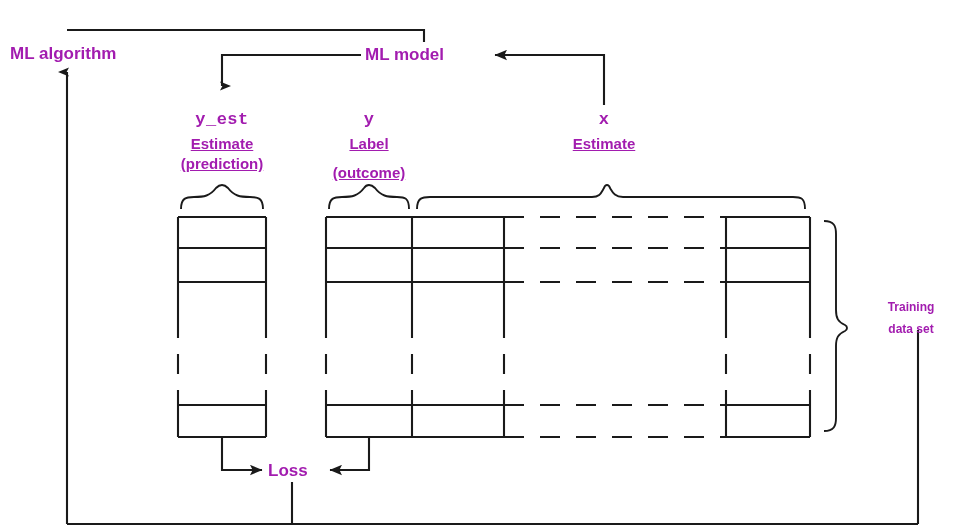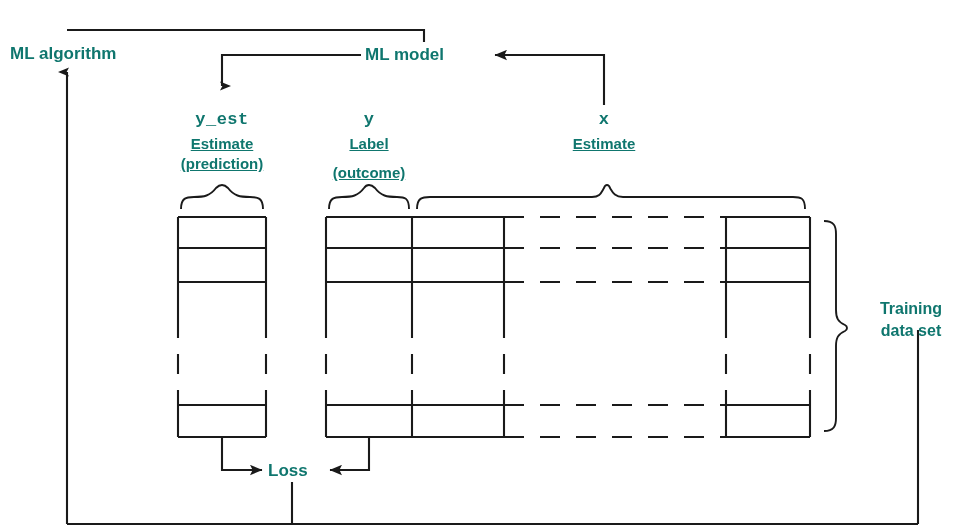--- a/index.html
+++ b/index.html
@@ -1,25 +1,25 @@
 <!DOCTYPE html>
 <html><head>
 <meta charset="utf-8">
 <style>
   html,body{margin:0;padding:0;background:#ffffff;}
   body{width:953px;height:528px;overflow:hidden;
        font-family:"Liberation Sans",sans-serif;}
   #canvas{position:relative;width:953px;height:528px;background:#fff;}
   svg#diagram{position:absolute;left:0;top:0;width:953px;height:528px;}
   .lbl{position:absolute;font-family:"Liberation Sans",sans-serif;
-       font-weight:bold;color:#0f766e;white-space:pre;line-height:1.18;}
+       font-weight:bold;color:#a21caf;white-space:pre;line-height:1.18;}
   .lbl-mono{font-family:"Liberation Mono","DejaVu Sans Mono",monospace;
             font-weight:bold;letter-spacing:.5px;}
   .f17{font-size:17px;}
-  .f16{font-size:16px;}
+  .f16{font-size:12px;}
   .f15{font-size:15px;text-decoration:underline;}
   .center{text-align:left;transform:translateX(-50%);}
 </style>
 </head>
 <body>
 
 <div id="canvas">
 
   <svg id="diagram" viewBox="0 0 953 528" xmlns="http://www.w3.org/2000/svg">
     <defs>

